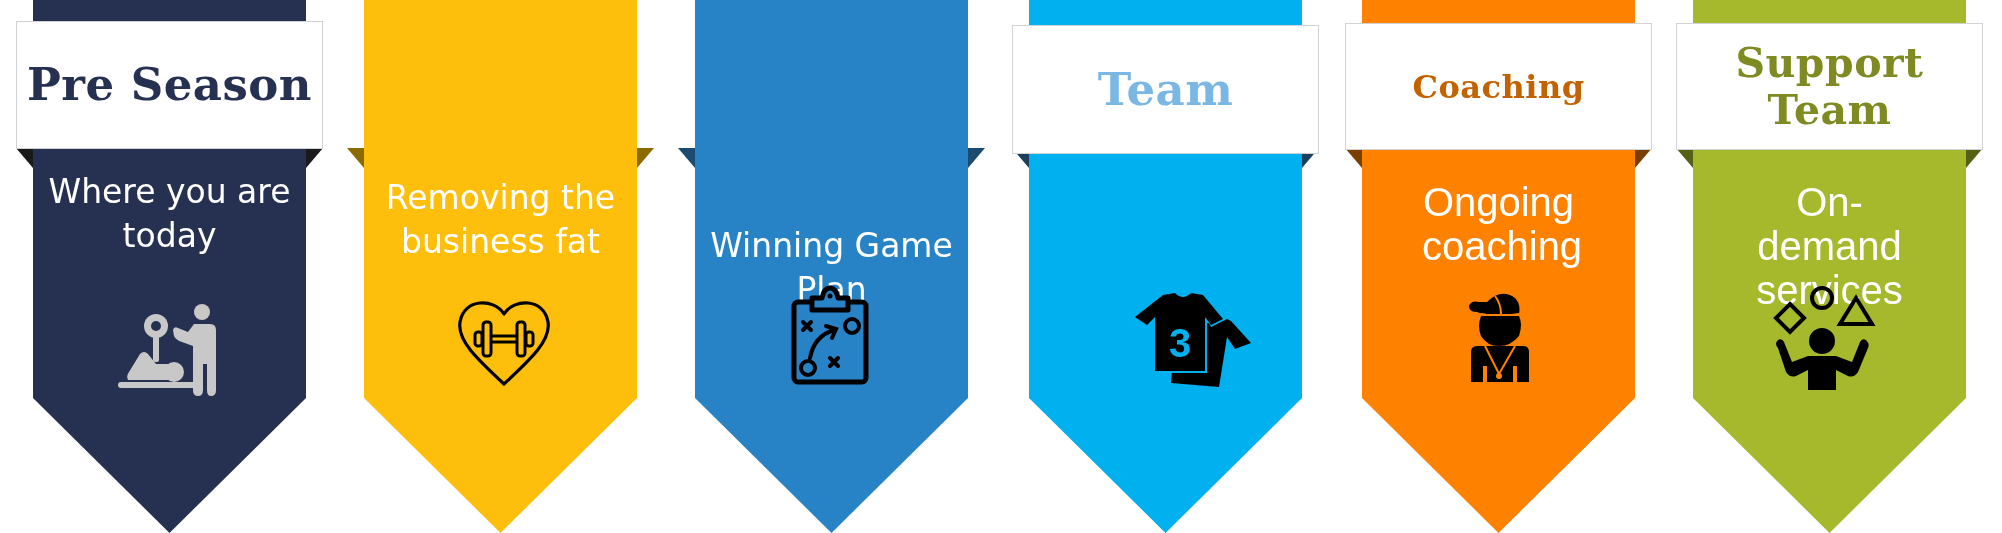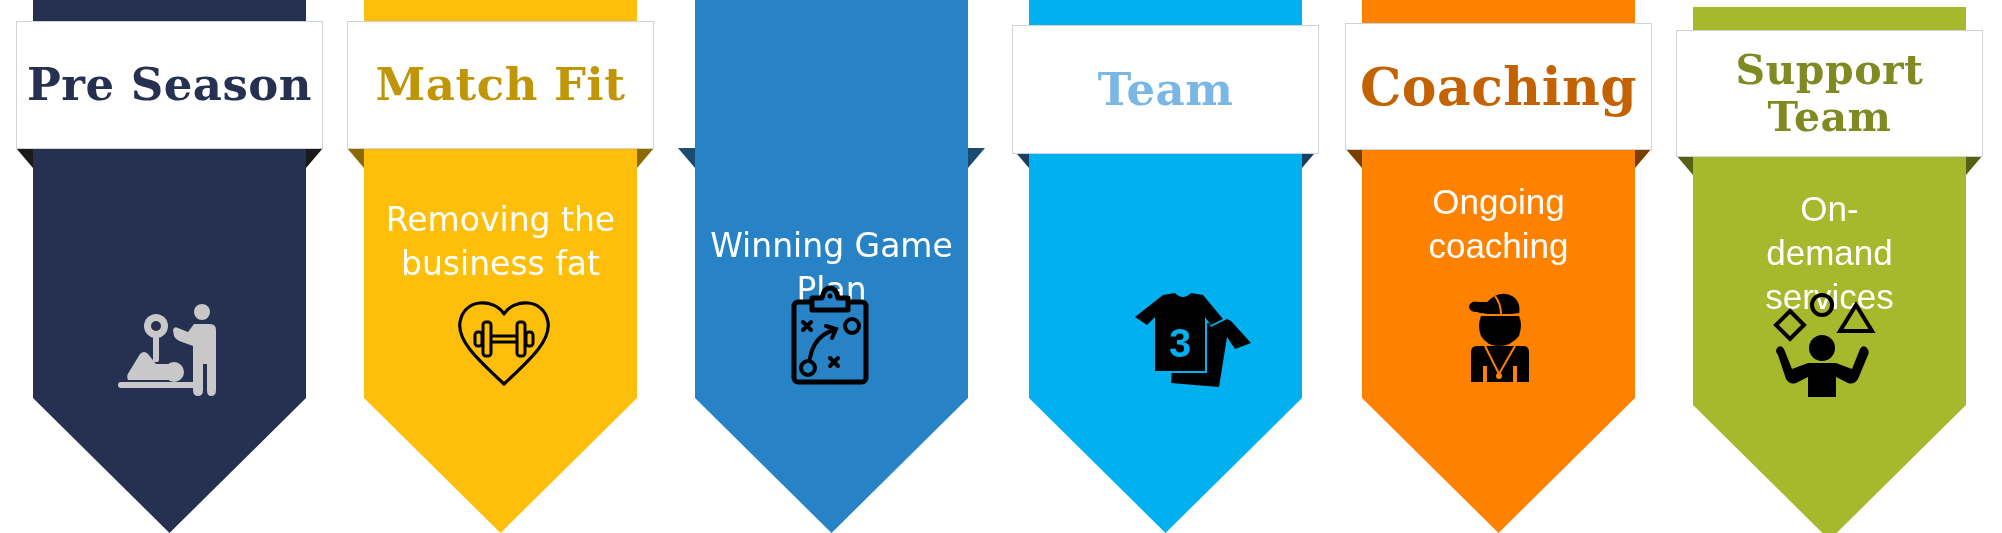--- a/index.html
+++ b/index.html
@@ -23,34 +23,35 @@
     font-family: "DejaVu Serif", serif; font-weight: bold;
     font-size: 45px; line-height: 48px; letter-spacing: 0.5px;
   }
   .label-title.two-line { font-size: 41px; line-height: 47px; }
   .subtitle {
     position: absolute; left: 17px; width: 273px; top: 170px;
     text-align: center; color: #ffffff;
     font-family: "DejaVu Sans", sans-serif; font-size: 33px; line-height: 44px;
     font-weight: normal;
   }
-  .subtitle.arial { font-family: "Liberation Sans", sans-serif; font-size: 35px; }
+  .subtitle.arial { font-family: "Liberation Sans", sans-serif; font-size: 40px; }
   .icon { position: absolute; }
   .icon svg { display: block; width: 100%; height: 100%; }
 </style>
 </head>
 <body>
 
 <div class="banner" style="left:16px;">
   <div class="banner-body" style="background:#263152;"></div>
   <div class="fold left" style="background:#1a1a1a;"></div>
   <div class="fold right" style="background:#1a1a1a;"></div>
   <div class="label-box">
     <span class="label-title" style="color:#263152;">Pre Season</span>
   </div>
+  <div class="subtitle" style="top:170px; padding:0 14px; box-sizing:border-box;">Where you are today</div>
   <div class="icon" style="left:100px; top:302px; width:112px; height:96px;">
     <svg viewBox="0 0 112 96">
       <g fill="#c8c8c8" stroke="none">
 
         <circle cx="86" cy="10" r="8"></circle>
         <path d="M78 22 L94 22 Q100 22 100 28 L100 88 Q100 94 95 94 Q91 94 91 88 L91 62 L87 62 L87 88 Q87 94 82 94 Q77 94 77 88 L77 44 L66 40 Q60 38 58 34 L57 28 Q58 24 62 26 L72 30 Z"></path>
 
         <circle cx="40" cy="24" r="12"></circle>
         <circle cx="40" cy="24" r="5" fill="#263152"></circle>
         <rect x="37" y="34" width="6" height="26" rx="2"></rect>
@@ -61,24 +62,21 @@
         <rect x="2" y="80" width="78" height="6" rx="3"></rect>
       </g>
     </svg>
   </div>
 </div>
 
 <div class="banner" style="left:347px;">
   <div class="banner-body" style="background:#fdbf0b;"></div>
   <div class="fold left" style="background:#8b6a00;"></div>
   <div class="fold right" style="background:#8b6a00;"></div>
-  <div class="label-box">
-    <span class="label-title" style="color:#c09608;">Match Fit</span>
-  </div>
-  <div class="subtitle" style="top:176px; padding:0 20px; box-sizing:border-box;margin-top:22px;">Removing the business fat</div>
+  <div class="subtitle" style="top:176px; padding:0 20px; box-sizing:border-box;">Removing the business fat</div>
   <div class="icon" style="left:107px; top:296px; width:100px; height:92px;">
     <svg viewBox="0 0 100 92">
       <path d="M50 18 C40 2 10 2 6 26 C3 44 22 62 50 88 C78 62 97 44 94 26 C90 2 60 2 50 18 Z" fill="none" stroke="#000" stroke-width="3.2" stroke-linejoin="round"></path>
       <g fill="none" stroke="#000" stroke-width="3">
         <rect x="21" y="36" width="7" height="14" rx="3"></rect>
         <rect x="29" y="26" width="8" height="34" rx="3"></rect>
         <rect x="63" y="26" width="8" height="34" rx="3"></rect>
         <rect x="72" y="36" width="7" height="14" rx="3"></rect>
         <line x1="37" y1="40" x2="63" y2="40"></line>
         <line x1="37" y1="46" x2="63" y2="46"></line>
@@ -128,41 +126,41 @@
       <text x="49" y="66" text-anchor="middle" font-family="Liberation Sans, sans-serif" font-weight="bold" font-size="40" fill="#00b0ef">3</text>
     </svg>
   </div>
 </div>
 
 <div class="banner" style="left:1345px;">
   <div class="banner-body" style="background:#fe8200;"></div>
   <div class="fold left" style="background:#7a3e00;"></div>
   <div class="fold right" style="background:#7a3e00;"></div>
   <div class="label-box" style="top:23px; height:125px;">
-    <span class="label-title" style="color:#c26200; font-size:52px;">Coaching</span>
+    <span class="label-title" style="color:#c26200; font-size:32px;">Coaching</span>
   </div>
   <div class="subtitle arial" style="top:180px; padding:0 60px; box-sizing:border-box;">Ongoing coaching</div>
   <div class="icon" style="left:122px; top:290px; width:66px; height:92px;">
     <svg viewBox="0 0 66 92">
 
       <path d="M20 12 Q34 -2 48 8 Q54 14 52 24 L20 24 Q14 24 10 22 Q2 22 2 16 Q4 10 12 12 Z" fill="#000"></path>
       <path d="M28 6 Q34 14 34 24" fill="none" stroke="#fe8200" stroke-width="2"></path>
       <path d="M14 24 Q30 28 52 24" fill="none" stroke="#fe8200" stroke-width="2"></path>
 
       <path d="M14 26 L52 26 Q56 34 52 46 Q44 56 32 56 Q20 56 14 46 Q10 36 14 26 Z" fill="#000"></path>
 
       <path d="M4 62 Q4 56 10 56 L56 56 Q62 56 62 62 L62 92 L50 92 L50 76 L46 76 L46 92 L20 92 L20 76 L16 76 L16 92 L4 92 Z" fill="#000"></path>
 
       <path d="M18 56 L32 84 L48 56" fill="none" stroke="#fe8200" stroke-width="2"></path>
       <circle cx="32" cy="86" r="3" fill="#fe8200"></circle>
     </svg>
   </div>
 </div>
 
-<div class="banner" style="left:1676px;margin-top:7px;">
+<div class="banner" style="left:1676px;">
   <div class="banner-body" style="background:#a6b82b;"></div>
   <div class="fold left" style="background:#566114;"></div>
   <div class="fold right" style="background:#566114;"></div>
   <div class="label-box" style="top:23px; height:125px;">
     <span class="label-title two-line" style="color:#7f8a22; display:block; width:220px; margin:0 auto;">Support Team</span>
   </div>
   <div class="subtitle arial" style="top:180px; padding:0 55px; box-sizing:border-box;">On-demand services</div>
   <div class="icon" style="left:96px; top:286px; width:108px; height:104px;">
     <svg viewBox="0 0 108 104">
       <g fill="none" stroke="#000" stroke-width="4">

